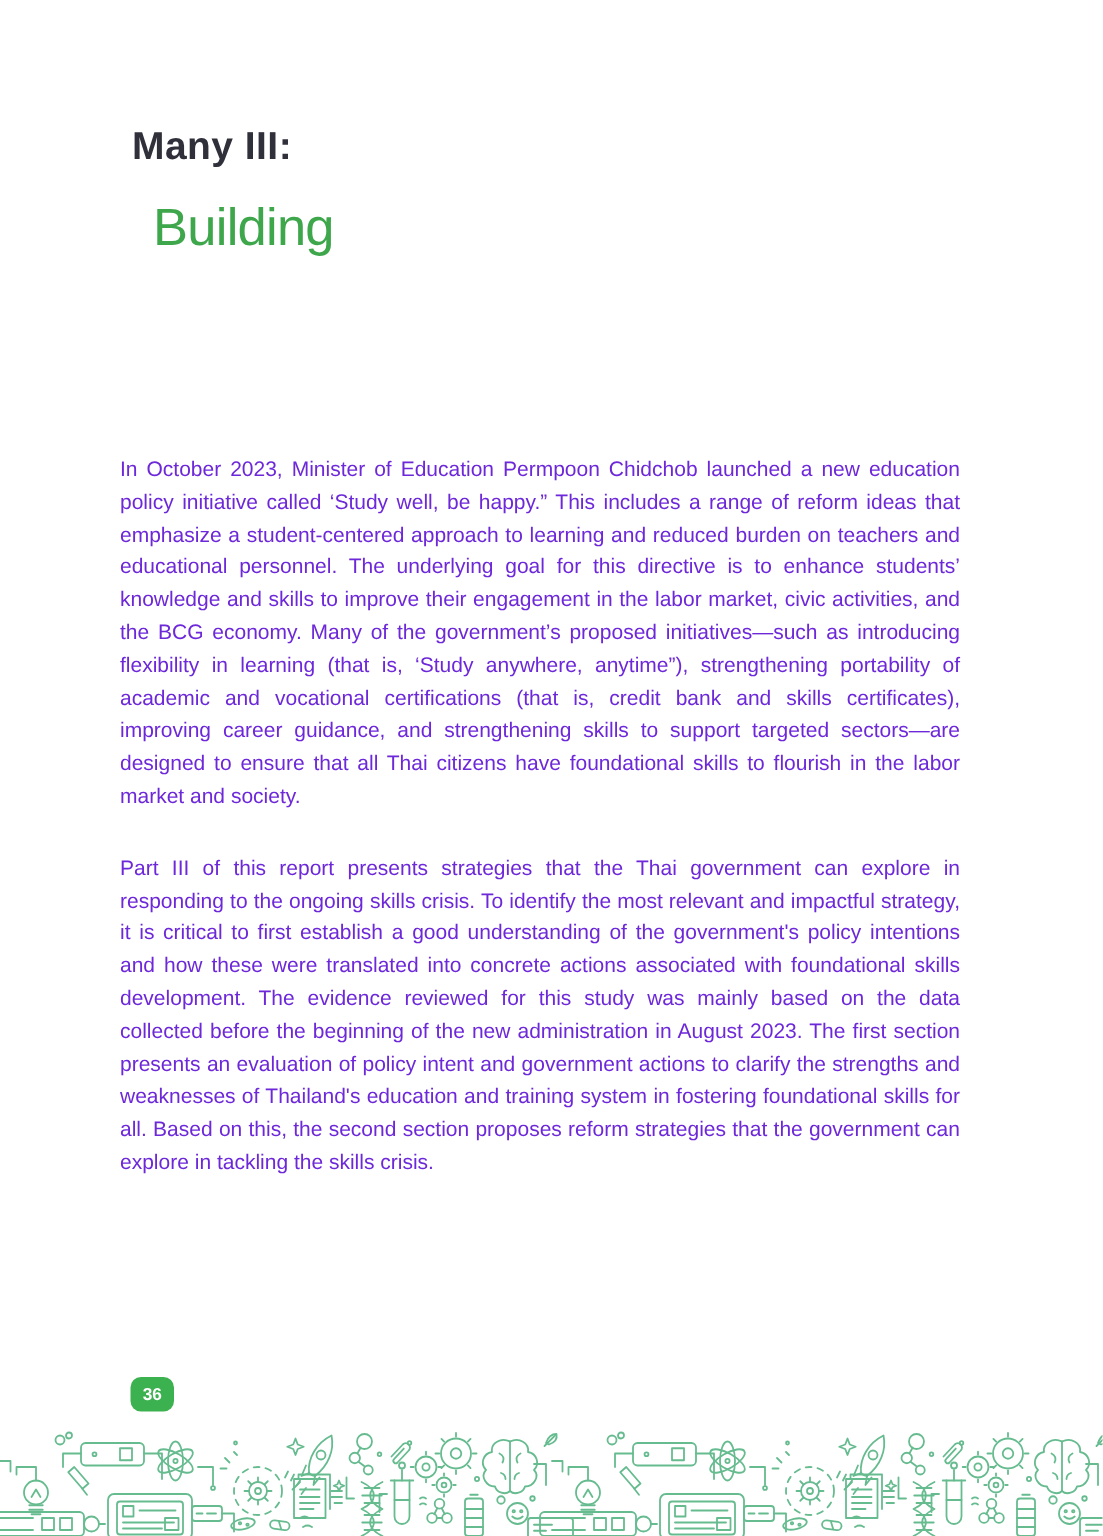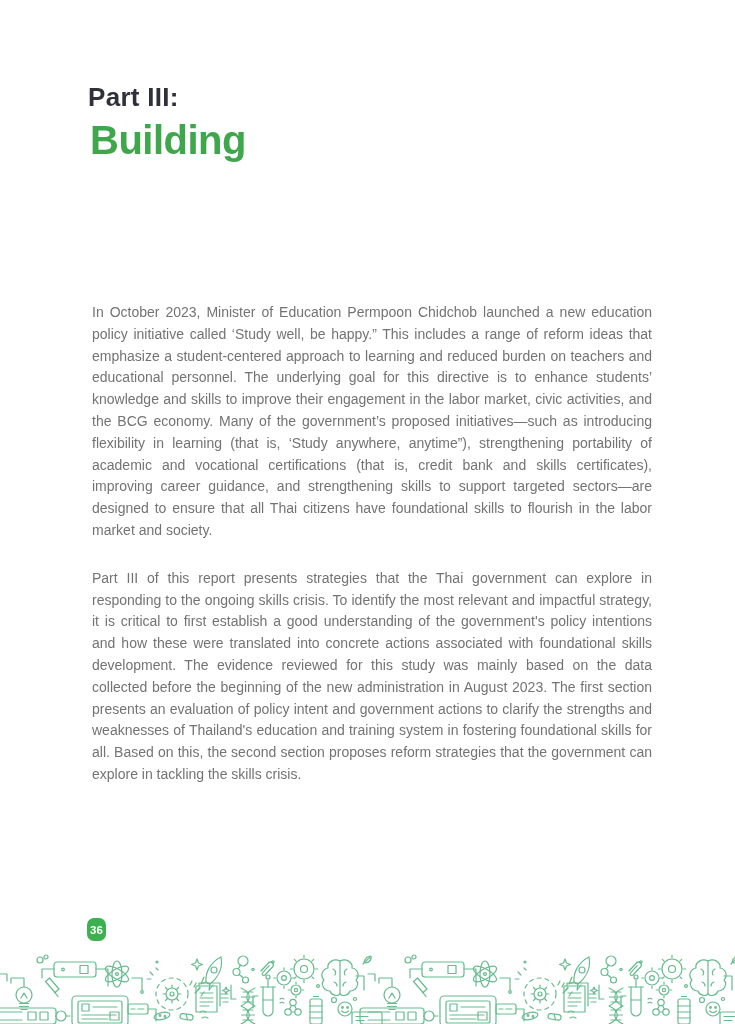--- a/index.html
+++ b/index.html
@@ -11,52 +11,52 @@
     overflow:hidden;
   }
   .page { position:absolute; inset:0; width:735px; height:1024px; background:#ffffff; }
 
   .kicker {
     position:absolute; left:88px; top:82px;
     font-size:26px; font-weight:700; letter-spacing:.3px;
     color:#30303b; margin:0;
   }
   .title {
-    position:absolute; left:86px; top:111px; margin:4px;
-    font-size:40px; font-weight:700; line-height:50px; letter-spacing:-.5px;
+    position:absolute; left:86px; top:111px; margin:16px;
+    font-size:35px; font-weight:400; line-height:50px; letter-spacing:-.5px;
   }
   .title .t-green { display:block; color:#3ea64b; }
   .title .t-blue  { display:block; color:#29a9e1; }
 
   .body-text {
-    position:absolute; left:92px; top:302px; width:560px;
-    color:#737373; font-size:14px; line-height:21.8px;
+    position:absolute; left:80px; top:302px; width:560px;
+    color:#6d28d9; font-size:14px; line-height:21.8px;
     text-align:justify;
   }
   .body-text p { margin:0 0 26px 0; }
 
   .page-badge {
     position:absolute; left:87px; top:918px;
-    width:19px; height:23px; border-radius:7px;
+    width:29px; height:23px; border-radius:7px;
     background:#3cb14f; color:#ffffff;
     font-size:11.5px; font-weight:700;
     display:flex; align-items:center; justify-content:center;
   }
 
   .doodle-border {
     position:absolute; left:0; bottom:0;
     width:735px; height:70px; display:block;
   }
 </style>
 </head>
 <body>
 
 <div class="page">
 
-  <h2 class="kicker">Part III:</h2>
+  <h2 class="kicker">Many III:</h2>
 
   <h1 class="title">
     <span class="t-green">Building</span>
   </h1>
 
   <div class="body-text">
     <p>In October 2023, Minister of Education Permpoon Chidchob launched a new education policy initiative called ‘Study well, be happy.” This includes a range of reform ideas that emphasize a student-centered approach to learning and reduced burden on teachers and educational personnel. The underlying goal for this directive is to enhance students’ knowledge and skills to improve their engagement in the labor market, civic activities, and the BCG economy. Many of the government’s proposed initiatives—such as introducing flexibility in learning (that is, ‘Study anywhere, anytime”), strengthening portability of academic and vocational certifications (that is, credit bank and skills certificates), improving career guidance, and strengthening skills to support targeted sectors—are designed to ensure that all Thai citizens have foundational skills to flourish in the labor market and society.</p>
     <p>Part III of this report presents strategies that the Thai government can explore in responding to the ongoing skills crisis. To identify the most relevant and impactful strategy, it is critical to first establish a good understanding of the government's policy intentions and how these were translated into concrete actions associated with foundational skills development. The evidence reviewed for this study was mainly based on the data collected before the beginning of the new administration in August 2023. The first section presents an evaluation of policy intent and government actions to clarify the strengths and weaknesses of Thailand's education and training system in fostering foundational skills for all. Based on this, the second section proposes reform strategies that the government can explore in tackling the skills crisis.</p>
   </div>
 

